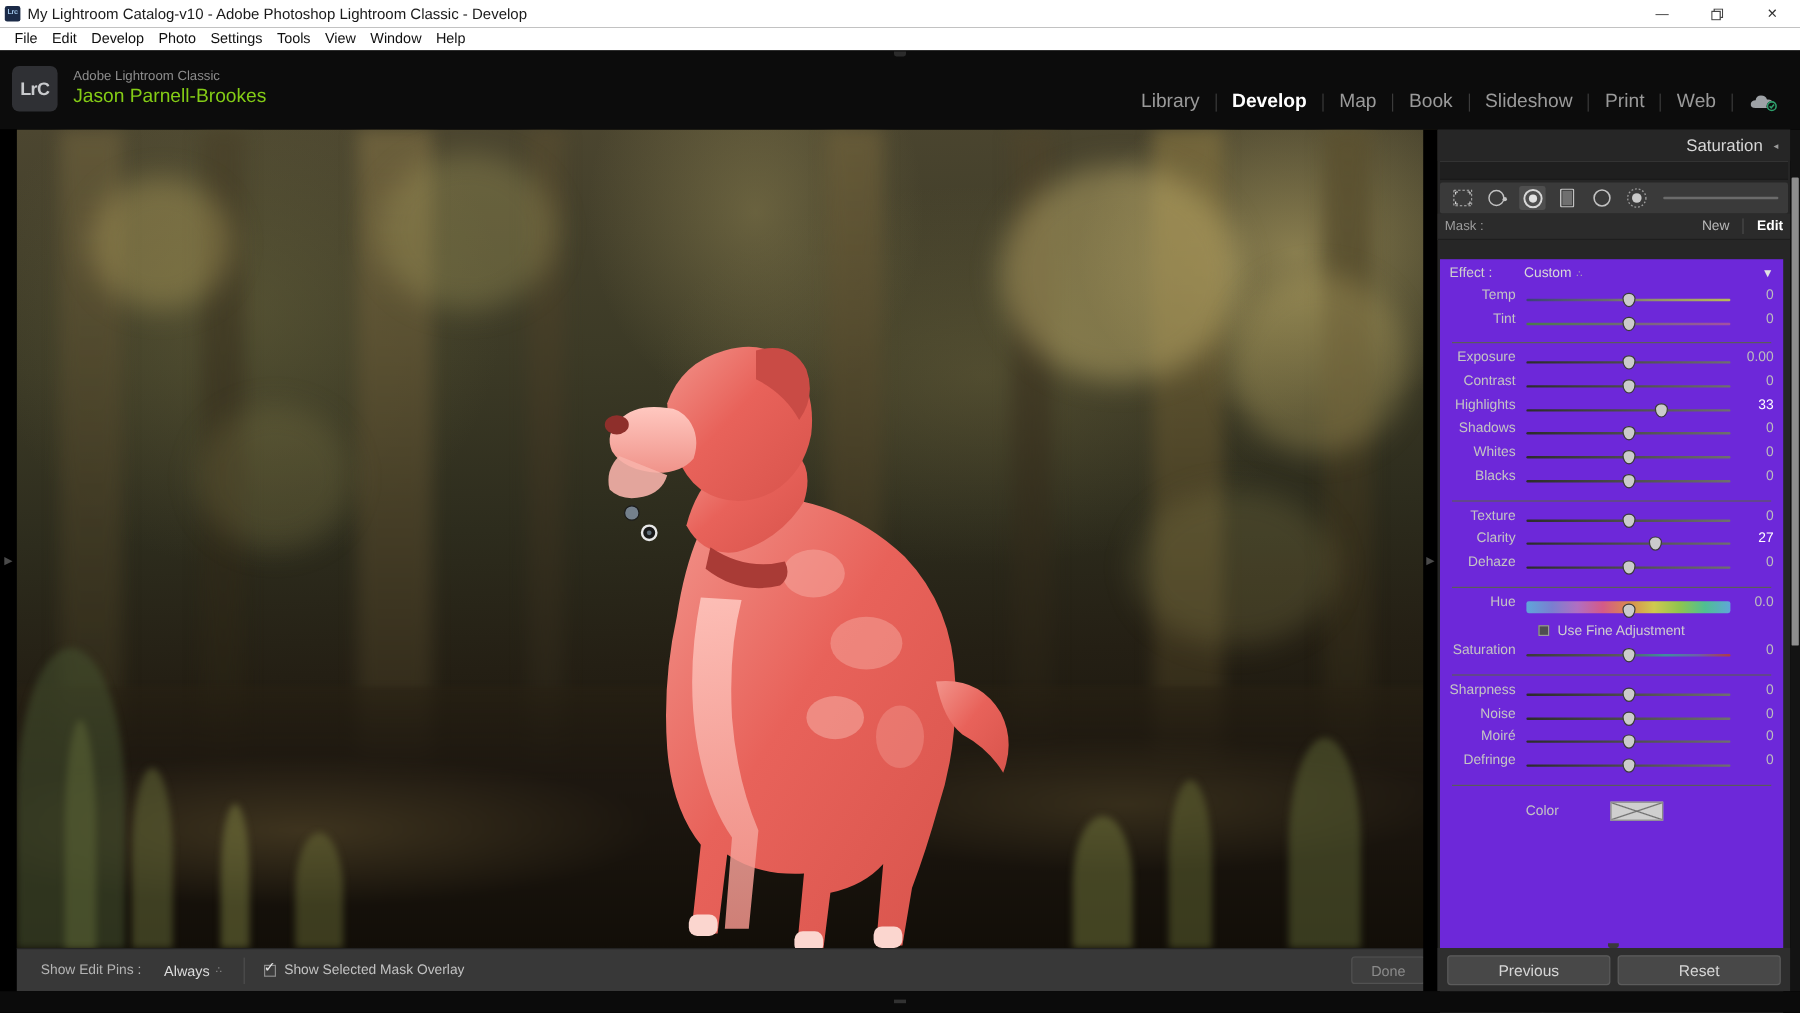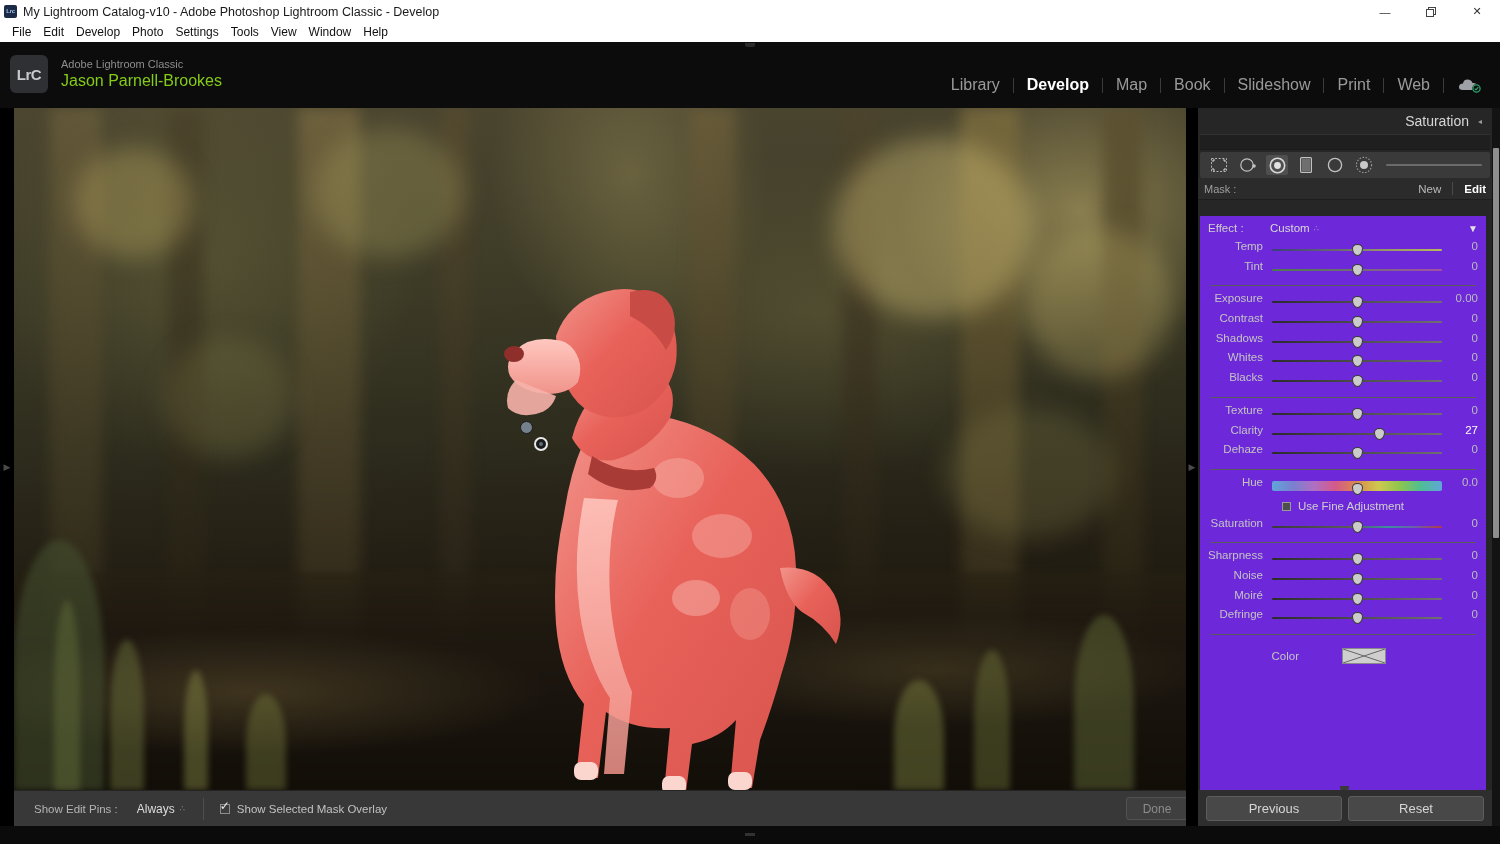--- a/index.html
+++ b/index.html
@@ -555,20 +555,28 @@
       </div>
       <div class="slider">
         <span class="s-label">Contrast</span>
         <span class="s-track-wrap">
             <span class="s-track"></span>
             <span class="s-knob" style="left:50%"></span>
           </span>
         <span class="s-val">0</span>
       </div>
       <div class="slider">
+        <span class="s-label">Highlights</span>
+        <span class="s-track-wrap">
+            <span class="s-track"></span>
+            <span class="s-knob" style="left:66%"></span>
+          </span>
+        <span class="s-val hi">33</span>
+      </div>
+      <div class="slider">
         <span class="s-label">Shadows</span>
         <span class="s-track-wrap">
             <span class="s-track"></span>
             <span class="s-knob" style="left:50%"></span>
           </span>
         <span class="s-val">0</span>
       </div>
       <div class="slider">
         <span class="s-label">Whites</span>
         <span class="s-track-wrap">

